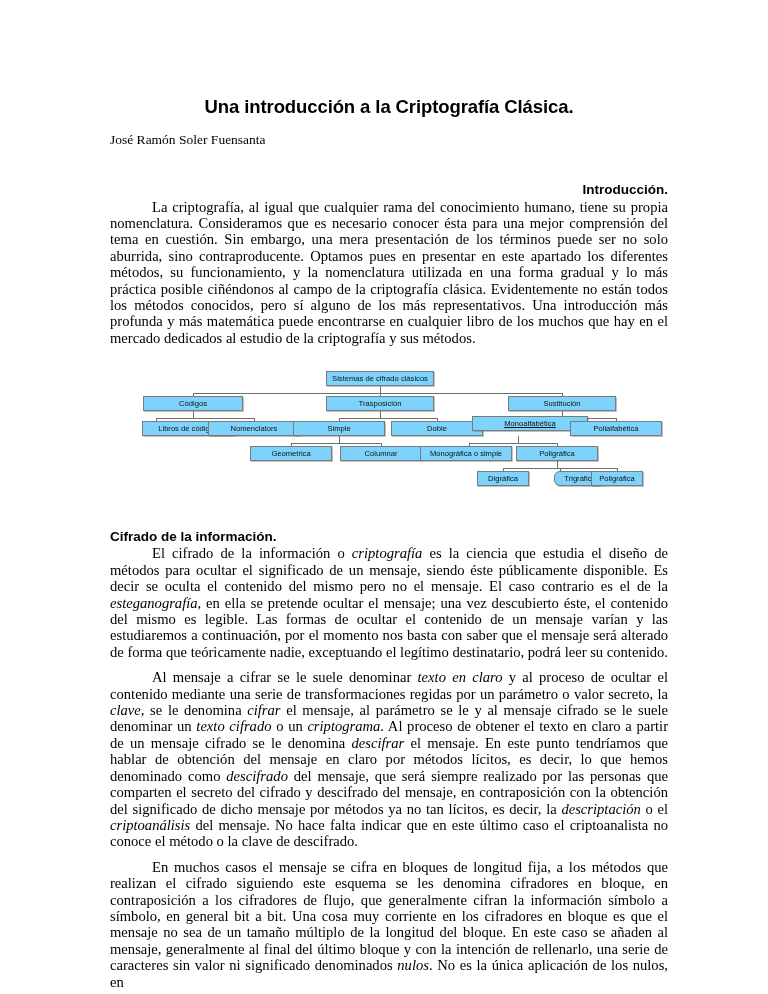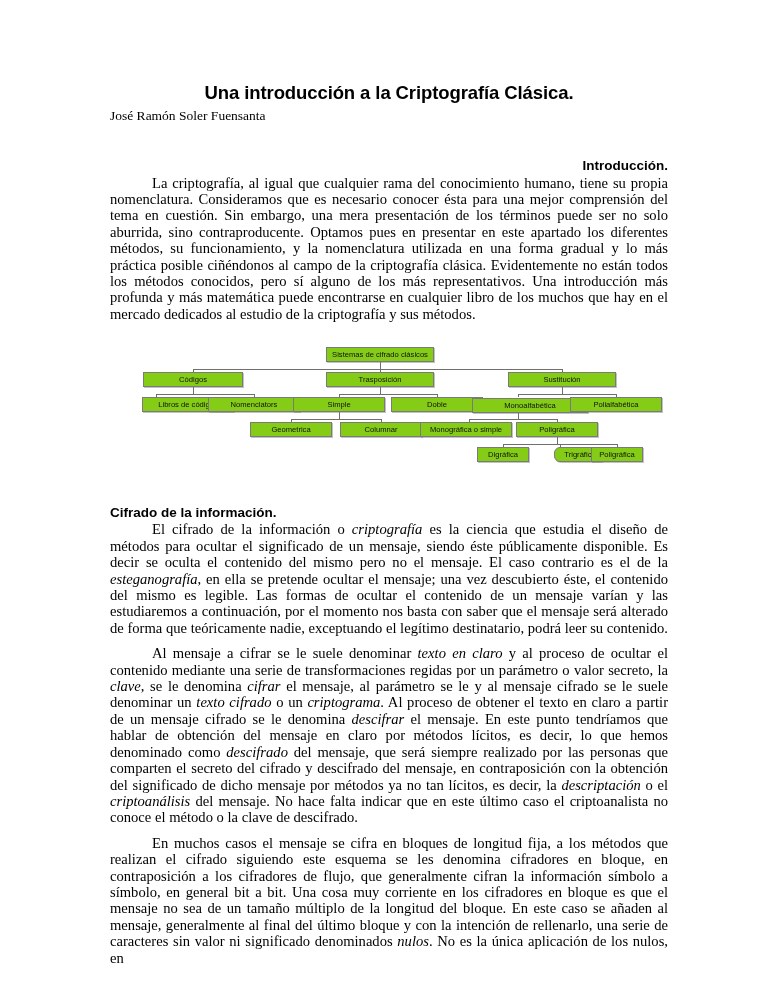--- a/index.html
+++ b/index.html
@@ -19,21 +19,21 @@
   }
   .content {
     position: absolute;
     left: 110px;
     top: 0;
     width: 558px;
   }
 
   
   .doc-title {
-    margin: 0;
+    margin: 14px;
     padding-top: 82px;
     font-family: "Liberation Sans", "DejaVu Sans", sans-serif;
     font-size: 18.5px;
     font-weight: bold;
     text-align: center;
     letter-spacing: -0.1px;
     line-height: 1.2;
   }
   .doc-author {
     margin: 4px 0 4px 0;
@@ -76,21 +76,21 @@
     position: relative;
     width: 558px;
     height: 135px;
     margin-top: 22px;
     font-family: "Liberation Sans", "DejaVu Sans", sans-serif;
   }
   .node {
     position: absolute;
     box-sizing: border-box;
     border: 1px solid #7a7a7a;
-    background: #84cc16;
+    background: #7dd3fc;
     font-size: 7.6px;
     color: #111111;
     line-height: 1;
     display: flex;
     align-items: center;
     justify-content: center;
     text-align: center;
     height: 15px;
     box-shadow: 1px 1px 0 rgba(120,120,120,0.45);
     white-space: nowrap;
@@ -156,21 +156,21 @@
       <div class="connector v" style="left:507px; top:100px; height:3px;"></div>
 
       <div class="node" style="left:216px; top:3px;   width:108px;">Sistemas de cifrado clásicos</div>
       <div class="node" style="left:33px;  top:28px;  width:100px;">Códigos</div>
       <div class="node" style="left:216px; top:28px;  width:108px;">Trasposición</div>
       <div class="node" style="left:398px; top:28px;  width:108px;">Sustitución</div>
       <div class="node" style="left:0px;   top:53px;  width:92px;margin-left:32px;">Libros de códigos</div>
       <div class="node" style="left:98px;  top:53px;  width:92px;">Nomenclators</div>
       <div class="node" style="left:183px; top:53px;  width:92px;">Simple</div>
       <div class="node" style="left:281px; top:53px;  width:92px;">Doble</div>
-      <div class="node" style="left:362px; top:54px;  width:116px;">Monoalfabética</div>
+      <div class="node" style="left:362px; top:48px;  width:116px;text-decoration:underline;">Monoalfabética</div>
       <div class="node" style="left:460px; top:53px;  width:92px;">Polialfabética</div>
       <div class="node" style="left:140px; top:78px;  width:82px;">Geometrica</div>
       <div class="node" style="left:230px; top:78px;  width:82px;">Columnar</div>
       <div class="node" style="left:310px; top:78px;  width:92px;">Monográfica o simple</div>
       <div class="node" style="left:406px; top:78px;  width:82px;">Poligráfica</div>
       <div class="node" style="left:367px; top:103px; width:52px;">Digráfica</div>
       <div class="node" style="left:444px; top:103px; width:52px;border-radius:6px;">Trigráfica</div>
       <div class="node" style="left:481px; top:103px; width:52px;">Poligráfica</div>
     </div>
 

